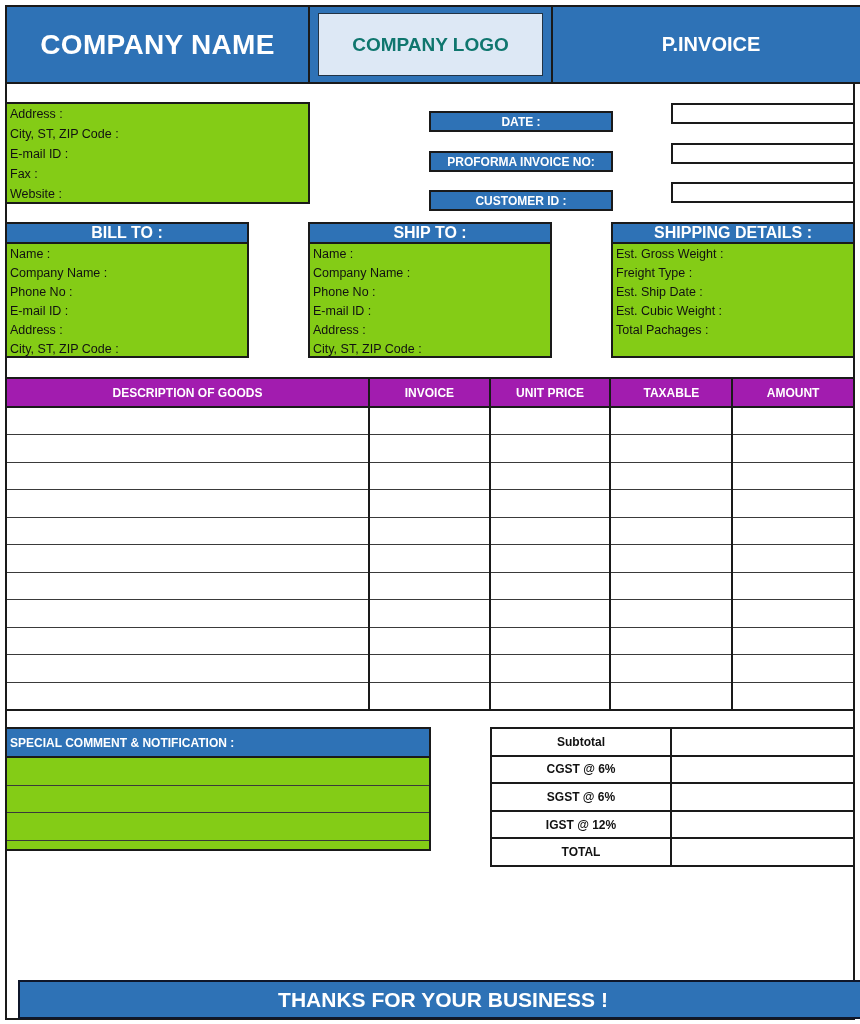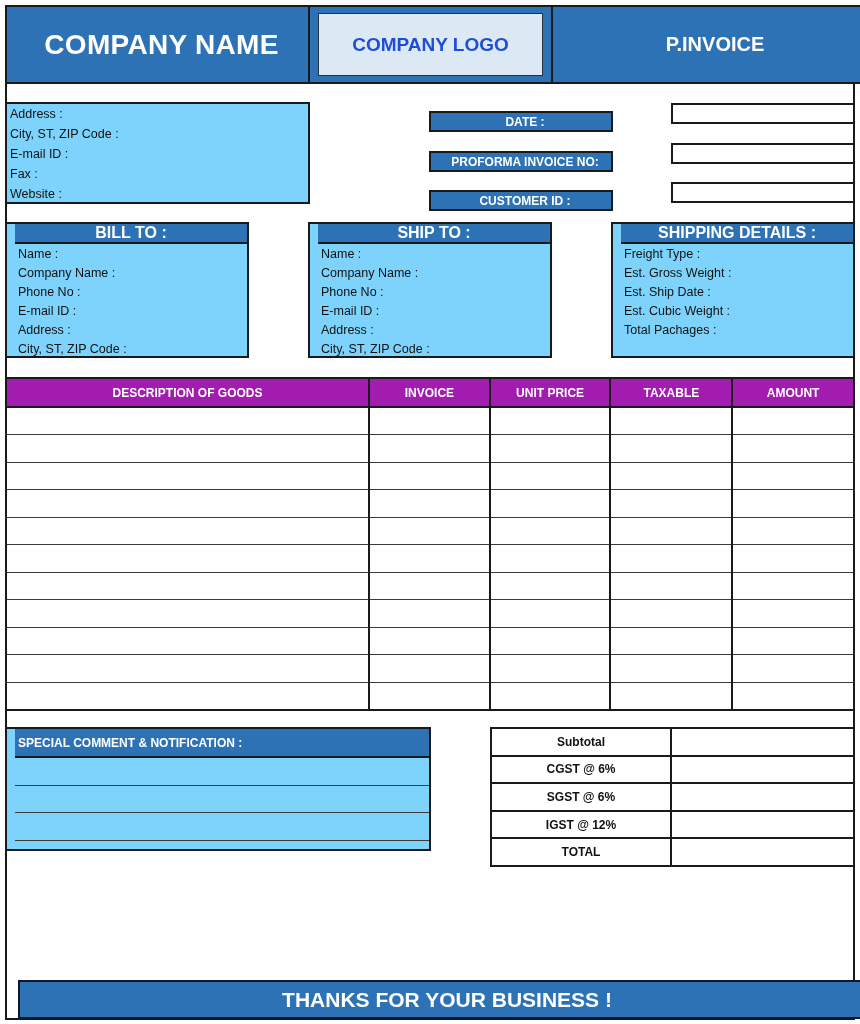--- a/index.html
+++ b/index.html
@@ -1,26 +1,26 @@
 <!DOCTYPE html>
 <html><head>
   <meta charset="utf-8">
   <style>
     * { box-sizing: border-box; margin: 0; padding: 0; }
     html, body { width: 860px; height: 1024px; background: #ffffff; overflow: hidden; }
     body { font-family: "Liberation Sans", sans-serif; color: #111; position: relative; }
-    .abs { position: absolute; padding-left: 8px; }
+    .abs { position: absolute; }
     .frame { left: 5px; top: 5px; width: 850px; height: 1015px; border: 2px solid #1a1a1a; }
     .blue { background: #2e72b6; color: #fff; }
     .hdr-cell { top: 5px; height: 79px; border: 2px solid #1a1a1a; display: flex; align-items: center; justify-content: center; font-weight: bold; }
     .co-name { left: 5px; width: 305px; font-size: 28px; letter-spacing: 0.3px; }
     .logo-wrap { left: 308px; width: 245px; }
-    .logo-box { position: absolute; left: 8px; top: 6px; right: 8px; bottom: 6px; background: #dde8f5; border: 1px solid #234; display: flex; align-items: center; justify-content: center; font-size: 19px; color: #1d4ed8; font-weight: bold; }
+    .logo-box { position: absolute; left: 8px; top: 6px; right: 8px; bottom: 6px; background: #dde8f5; border: 1px solid #234; display: flex; align-items: center; justify-content: center; font-size: 19px; color: #0f766e; font-weight: bold; }
     .pinvoice { left: 551px; width: 320px; font-size: 20px; }
-    .box { border: 2px solid #1a1a1a; background: #7dd3fc; }
+    .box { border: 2px solid #1a1a1a; background: #84cc16; }
     .lines { font-size: 12.5px; line-height: 20px; padding-left: 3px; }
     .lbl-blue { display: flex; align-items: center; justify-content: center; font-size: 12px; font-weight: bold; border: 2px solid #1a1a1a; margin-top: 8px; }
     .valbox { border: 2px solid #1a1a1a; background: #fff; }
     .sec-head { height: 20px; display: flex; align-items: center; justify-content: center; font-size: 16px; font-weight: bold; border-bottom: 2px solid #1a1a1a; }
     .sec-body { font-size: 12.5px; line-height: 19px; padding-left: 3px; padding-top: 1px; }
     table.goods { border-collapse: collapse; position: absolute; left: 5px; top: 377px; width: 850px; }
     table.goods th { height: 29px; font-size: 12px; font-weight: bold; border: 2px solid #1a1a1a; background: #a21caf; color: #fff; }
     table.goods td { height: 27.5px; border-left: 2px solid #1a1a1a; border-right: 2px solid #1a1a1a; border-bottom: 1.5px solid #3a3a3a; }
     table.goods tr:last-child td { border-bottom: 2px solid #1a1a1a; }
     .comment-head { height: 29px; display: flex; align-items: center; font-size: 12px; font-weight: bold; padding-left: 3px; border-bottom: 2px solid #1a1a1a; }
@@ -79,22 +79,22 @@
     <div>Phone No :</div>
     <div>E-mail ID :</div>
     <div>Address :</div>
     <div>City, ST, ZIP Code :</div>
   </div>
 </div>
 
 <div class="abs box" style="left:611px; top:222px; width:244px; height:136px;">
   <div class="sec-head blue">SHIPPING DETAILS :</div>
   <div class="sec-body">
+    <div>Est. Gross Weight :</div>
     <div>Freight Type :</div>
-    <div>Est. Gross Weight :</div>
     <div>Est. Ship Date :</div>
     <div>Est. Cubic Weight :</div>
     <div>Total Pachages :</div>
   </div>
 </div>
 
 <table class="goods">
   <thead>
     <tr>
       <th style="width:364px;">DESCRIPTION OF GOODS</th>

